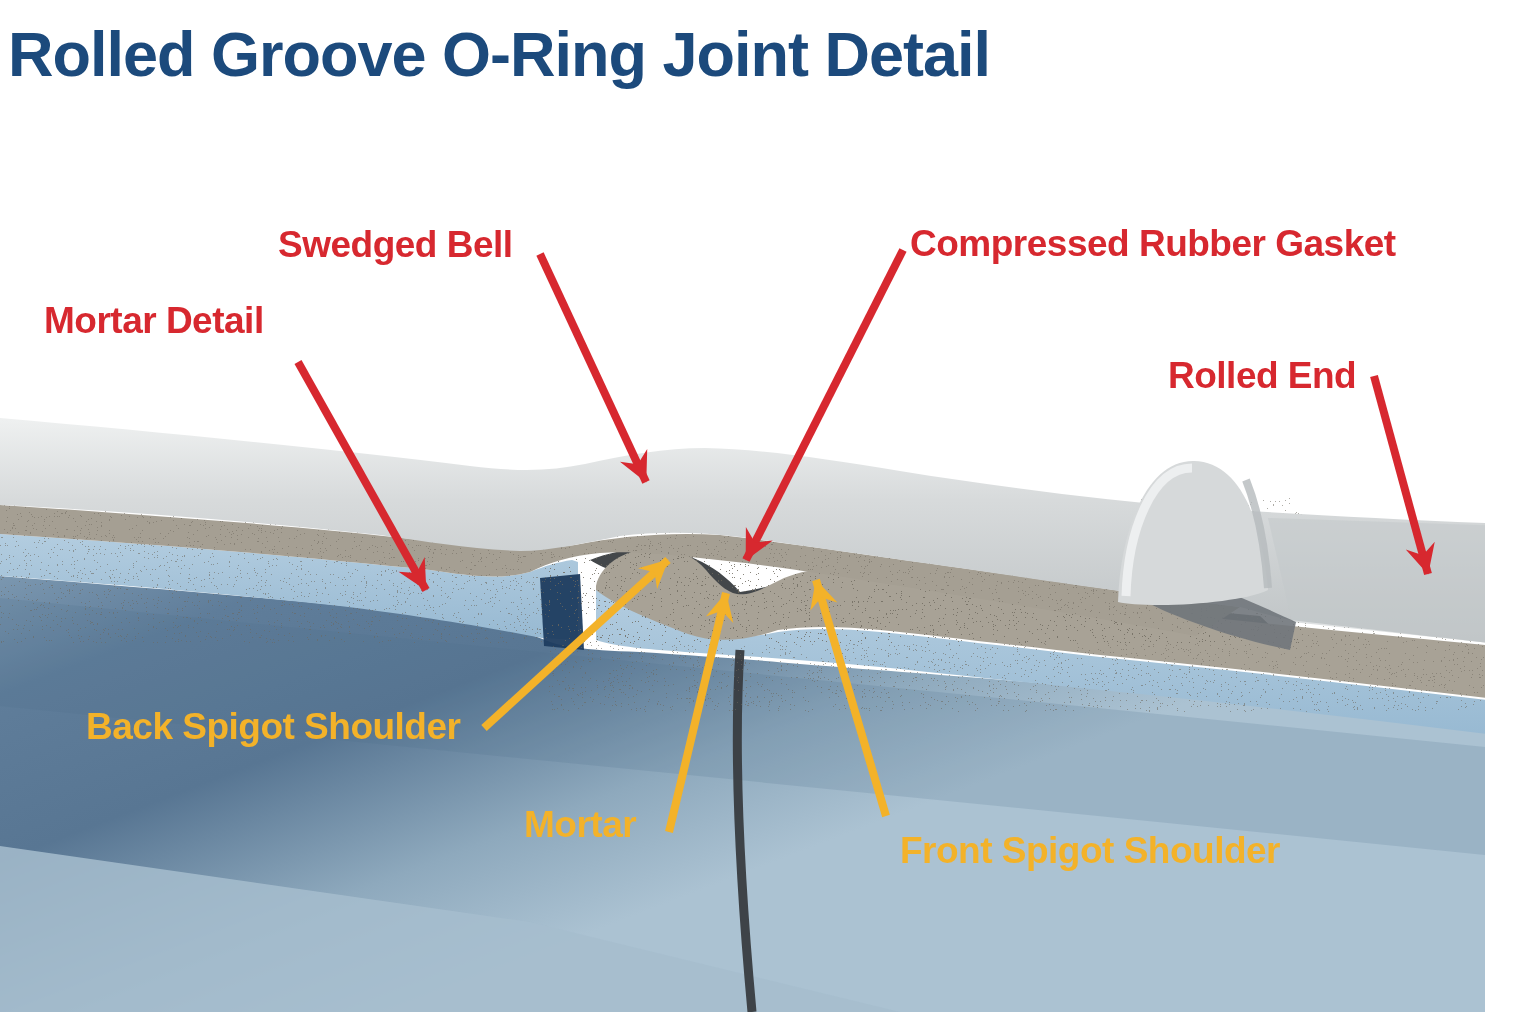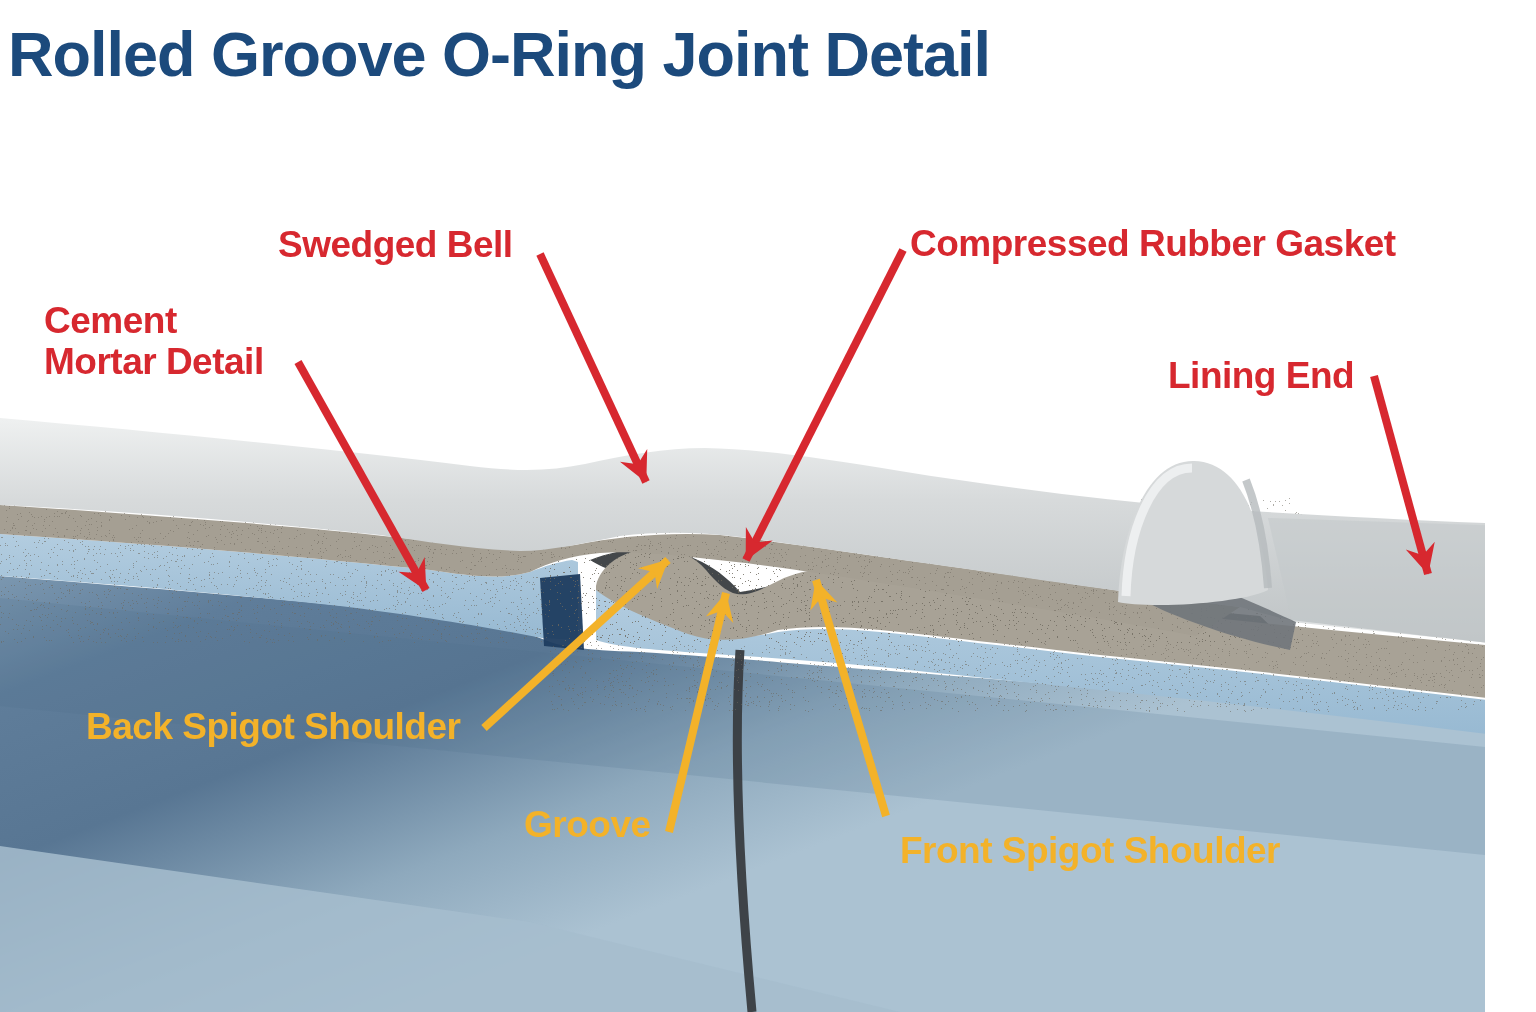--- a/index.html
+++ b/index.html
@@ -134,24 +134,23 @@
     <line class="arrow-yellow" x1="886" y1="816" x2="816" y2="580" marker-end="url(#headY)"></line>
   </svg>
 
   <div class="title">Rolled Groove O-Ring Joint Detail</div>
 
   <div class="lbl lbl-red" style="left:278px;top:224px;">Swedged Bell</div>
 
   <div class="lbl lbl-red" style="left:910px;top:223px;">Compressed Rubber Gasket</div>
 
   <div class="lbl lbl-red" style="left:44px;top:300px;">
-    <div>Cement</div>
     <div>Mortar Detail</div>
   </div>
 
-  <div class="lbl lbl-red" style="left:1168px;top:355px;">Lining End</div>
+  <div class="lbl lbl-red" style="left:1168px;top:355px;">Rolled End</div>
 
   <div class="lbl lbl-yellow" style="left:86px;top:706px;">Back Spigot Shoulder</div>
 
-  <div class="lbl lbl-yellow" style="left:524px;top:804px;">Groove</div>
+  <div class="lbl lbl-yellow" style="left:524px;top:804px;">Mortar</div>
 
   <div class="lbl lbl-yellow" style="left:900px;top:798px;margin-top:32px;">Front Spigot Shoulder</div>
 </div>
 
 </body></html>

